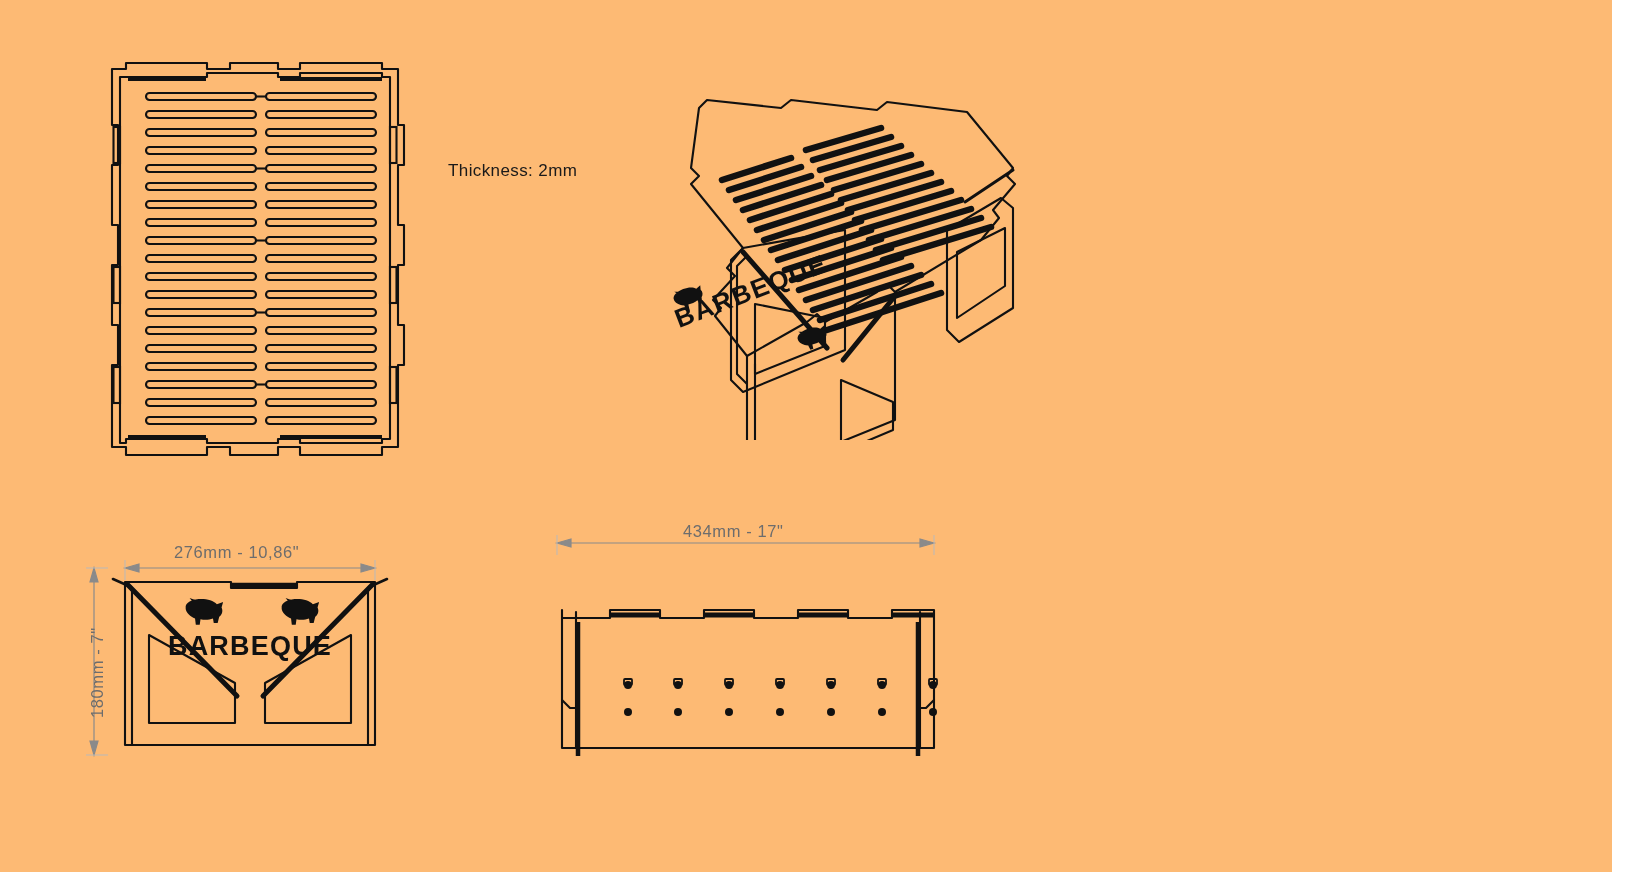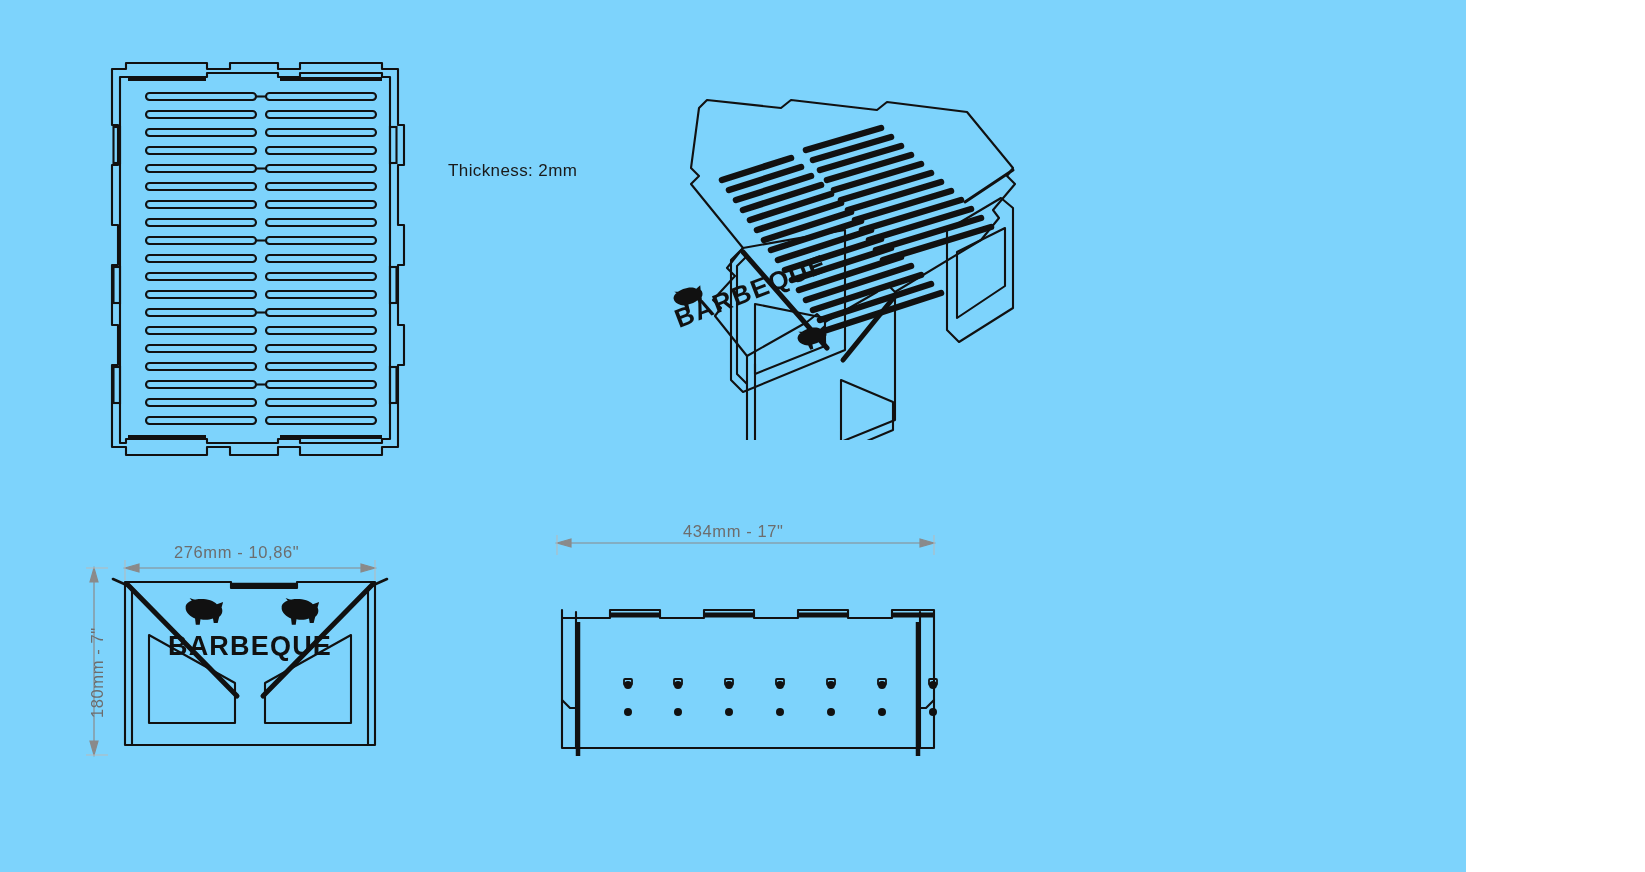--- a/index.html
+++ b/index.html
@@ -1,18 +1,18 @@
 <!DOCTYPE html>
 <html><head>
 <meta charset="utf-8">
 <style>
   html,body{margin:0;padding:0;background:#ffffff;}
   body{width:1645px;height:872px;overflow:hidden;
        font-family:"Liberation Sans","DejaVu Sans",sans-serif;}
-  #sheet{position:relative;width:1466px;height:872px;background:#7dd3fc;}
+  #sheet{position:relative;width:1612px;height:872px;background:#fdba74;}
   svg{display:block;}
   .note{position:absolute;color:#1a1a1a;font-size:17px;letter-spacing:.4px;
         font-weight:300;white-space:nowrap;}
   .dimtxt{position:absolute;color:#6d6d6d;font-size:16.5px;letter-spacing:.6px;
           font-weight:300;white-space:nowrap;}
   .dimtxt.vert{transform-origin:0 0;transform:rotate(-90deg);}
   .viewbox{position:absolute;}
 </style>
 </head>
 <body>

